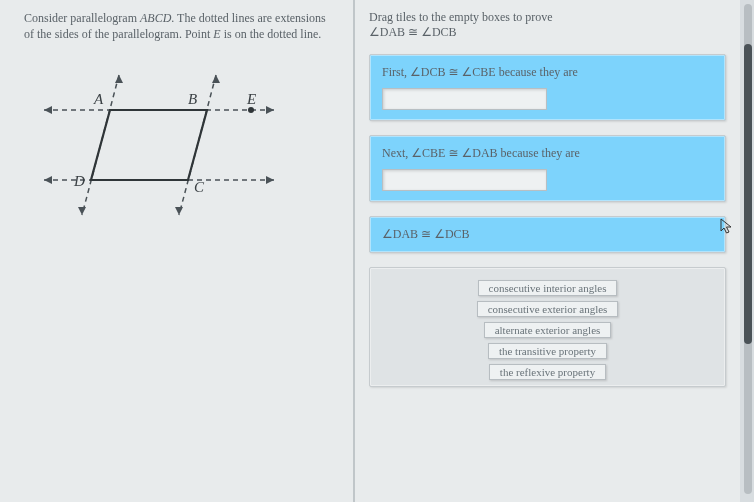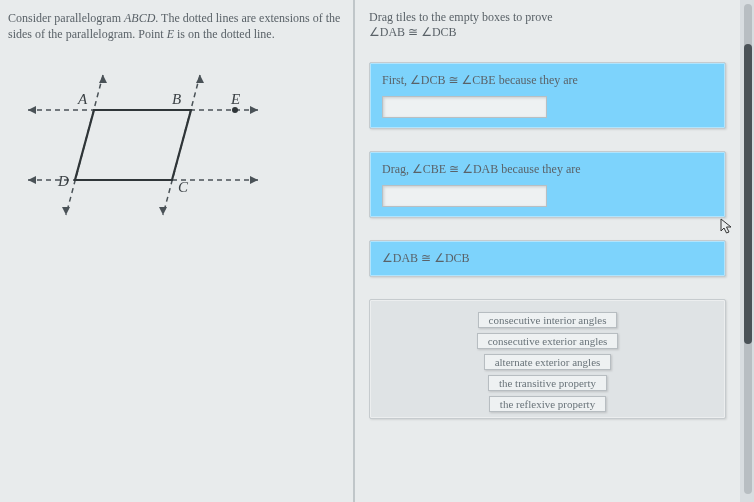--- a/index.html
+++ b/index.html
@@ -14,29 +14,29 @@
   overflow: hidden;
 }
 .main {
   display: flex;
   width: 740px;
   height: 502px;
   background: #e8ebec;
 }
 .left-panel {
   width: 355px;
-  padding: 10px 8px;
+  padding: 10px 24px;
   border-right: 2px solid #c0c6c9;
 }
 .right-panel {
   flex: 1;
   padding: 10px 14px;
   display: flex;
   flex-direction: column;
-  gap: 22px;
+  gap: 14px;
 }
 .prompt { line-height: 1.35; margin-bottom: 10px; }
 .label-i { font-style: italic; font-family: 'Times New Roman', serif; }
 .cong { font-family: 'Times New Roman', serif; }
 .diagram { margin-top: 18px; }
 .step-card {
   background: #7dd3fc;
   border: 1px solid #c6cbce;
   border-radius: 2px;
   padding: 10px 12px;
@@ -137,21 +137,21 @@
 
     <div class="step-card">
       <div class="step-line">
         <span>First, </span><span class="cong">∠DCB</span><span class="cong"> ≅ </span><span class="cong">∠CBE</span><span> because they are</span>
       </div>
       <div class="dropzone"></div>
     </div>
 
     <div class="step-card">
       <div class="step-line">
-        <span>Drag, </span><span class="cong">∠CBE</span><span class="cong"> ≅ </span><span class="cong">∠DAB</span><span> because they are</span>
+        <span>Next, </span><span class="cong">∠CBE</span><span class="cong"> ≅ </span><span class="cong">∠DAB</span><span> because they are</span>
       </div>
       <div class="dropzone"></div>
     </div>
 
     <div class="step-card">
       <div>
         <span class="cong">∠DAB</span><span class="cong"> ≅ </span><span class="cong">∠DCB</span>
       </div>
     </div>
 

